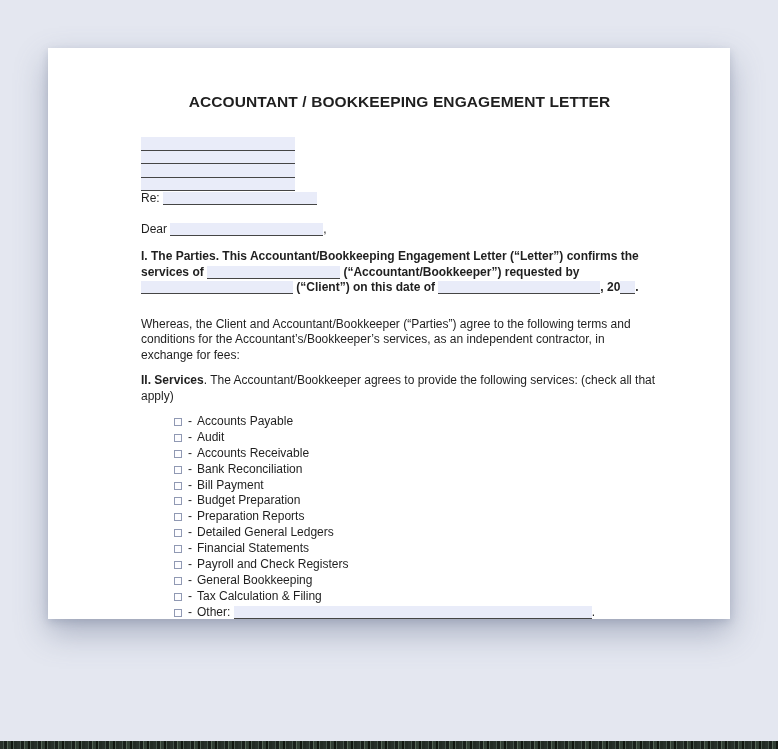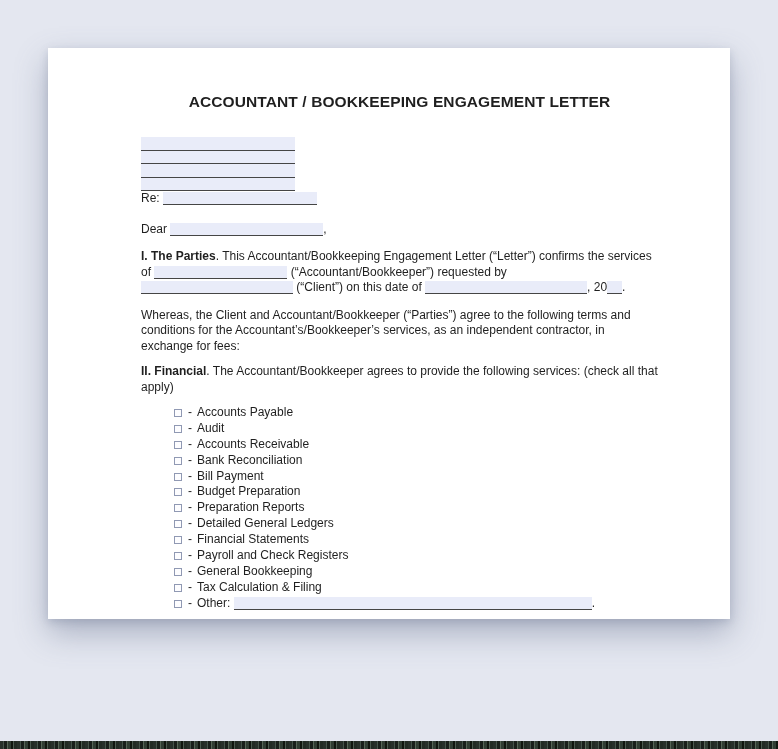--- a/index.html
+++ b/index.html
@@ -45,22 +45,22 @@
   .re-line{line-height:15px;}
   .dear-line{margin-top:16px;line-height:15px;}
   .w-re{width:154px;}
   .w-dear{width:153px;}
   .w-accountant{width:133px;}
   .w-client{width:152px;}
   .w-date{width:162px;}
   .w-year{width:15px;}
   .w-other{width:358px;}
   .para{margin:0;}
-  .para-parties{margin-top:12px;}
-  .para-whereas{margin-top:12px;}
+  .para-parties{margin-top:12px;font-weight:bold;}
+  .para-whereas{margin-top:21px;}
   .para-services{margin-top:10px;}
   .services-list{
     margin:10px 0 0;padding:0 0 0 33px;
     list-style:none;
   }
   .service-item{height:15.9px;line-height:15.9px;white-space:nowrap;}
   .checkbox{
     display:inline-block;width:8px;height:8px;
     border:1px solid var(--checkbox-border);
     background:#fdfdff;vertical-align:-1px;margin-right:6px;
@@ -102,21 +102,21 @@
 
     <p class="para para-parties"><b>I. The Parties</b><span>. This Accountant/Bookkeeping Engagement Letter (“Letter”) confirms the services of</span>
       <span class="field w-accountant"></span>
       <span>(“Accountant/Bookkeeper”) requested by</span>
       <span class="field w-client"></span>
       <span>(“Client”) on this date of</span>
       <span class="field w-date"></span><span>, 20</span><span class="field w-year"></span><span>.</span></p>
 
     <p class="para para-whereas">Whereas, the Client and Accountant/Bookkeeper (“Parties”) agree to the following terms and conditions for the Accountant’s/Bookkeeper’s services, as an independent contractor, in exchange for fees:</p>
 
-    <p class="para para-services"><b>II. Financial</b><span>. The Accountant/Bookkeeper agrees to provide the following services: (check all that apply)</span></p>
+    <p class="para para-services"><b>II. Services</b><span>. The Accountant/Bookkeeper agrees to provide the following services: (check all that apply)</span></p>
 
     <ul class="services-list" id="services-list">
       <li class="service-item"><span class="checkbox"></span><span class="dash">-</span><span>Accounts Payable</span></li>
         <li class="service-item"><span class="checkbox"></span><span class="dash">-</span><span>Audit</span></li>
         <li class="service-item"><span class="checkbox"></span><span class="dash">-</span><span>Accounts Receivable</span></li>
         <li class="service-item"><span class="checkbox"></span><span class="dash">-</span><span>Bank Reconciliation</span></li>
         <li class="service-item"><span class="checkbox"></span><span class="dash">-</span><span>Bill Payment</span></li>
         <li class="service-item"><span class="checkbox"></span><span class="dash">-</span><span>Budget Preparation</span></li>
         <li class="service-item"><span class="checkbox"></span><span class="dash">-</span><span>Preparation Reports</span></li>
         <li class="service-item"><span class="checkbox"></span><span class="dash">-</span><span>Detailed General Ledgers</span></li>

